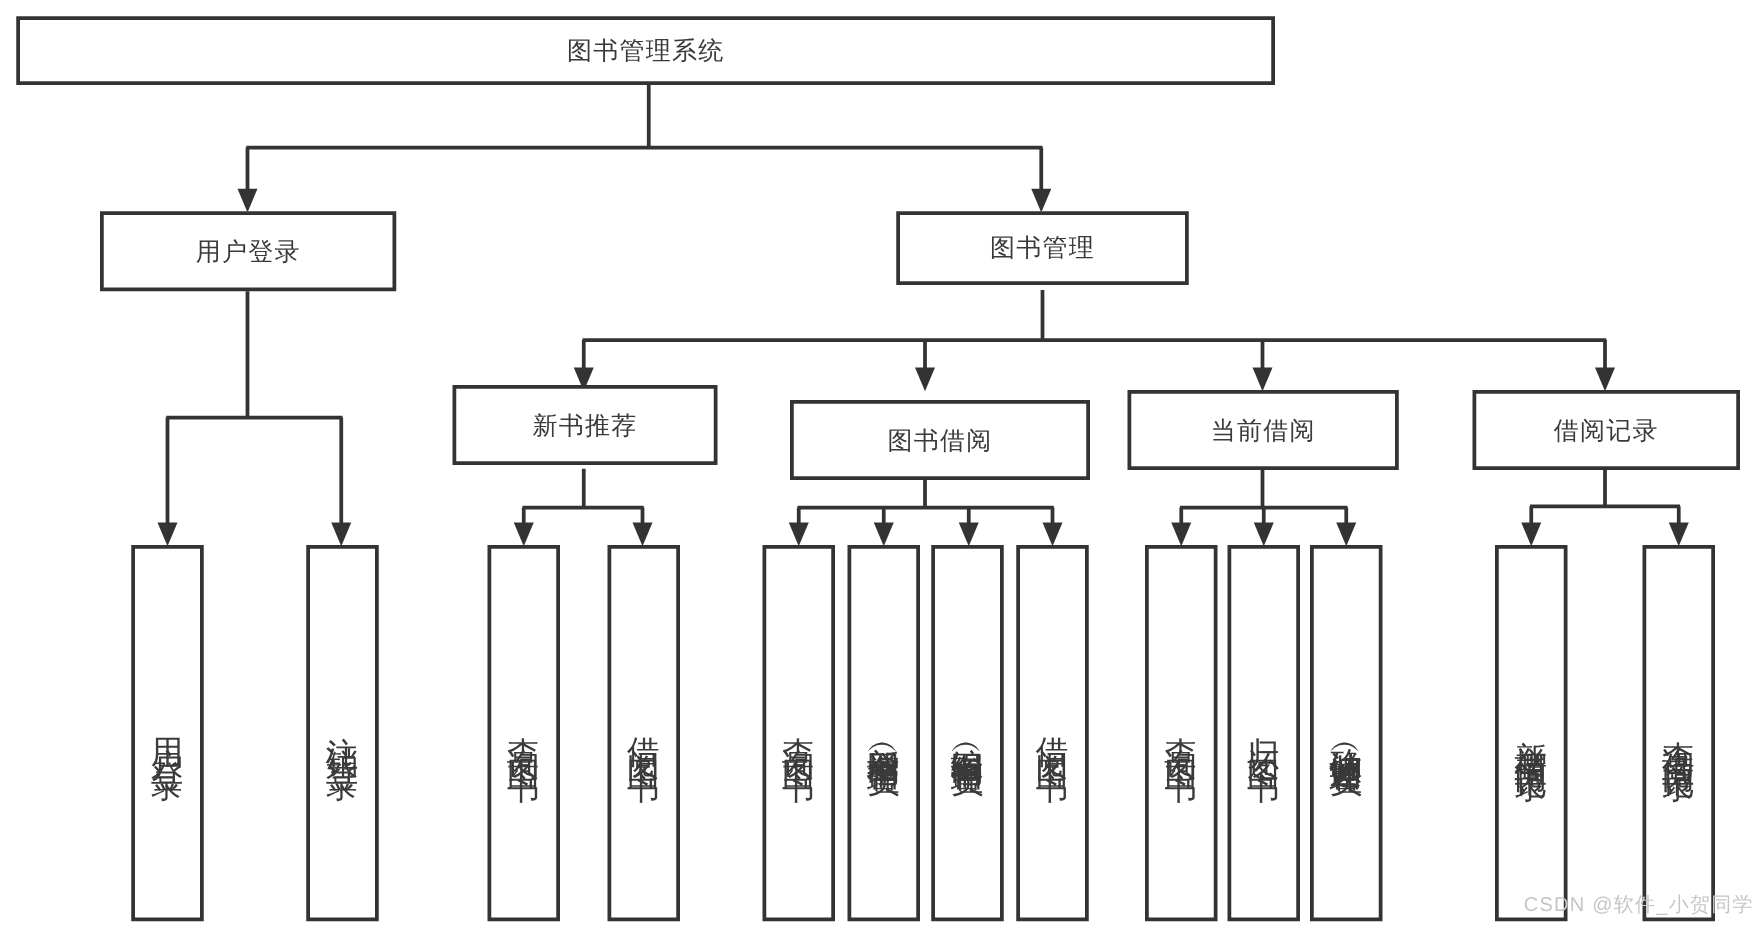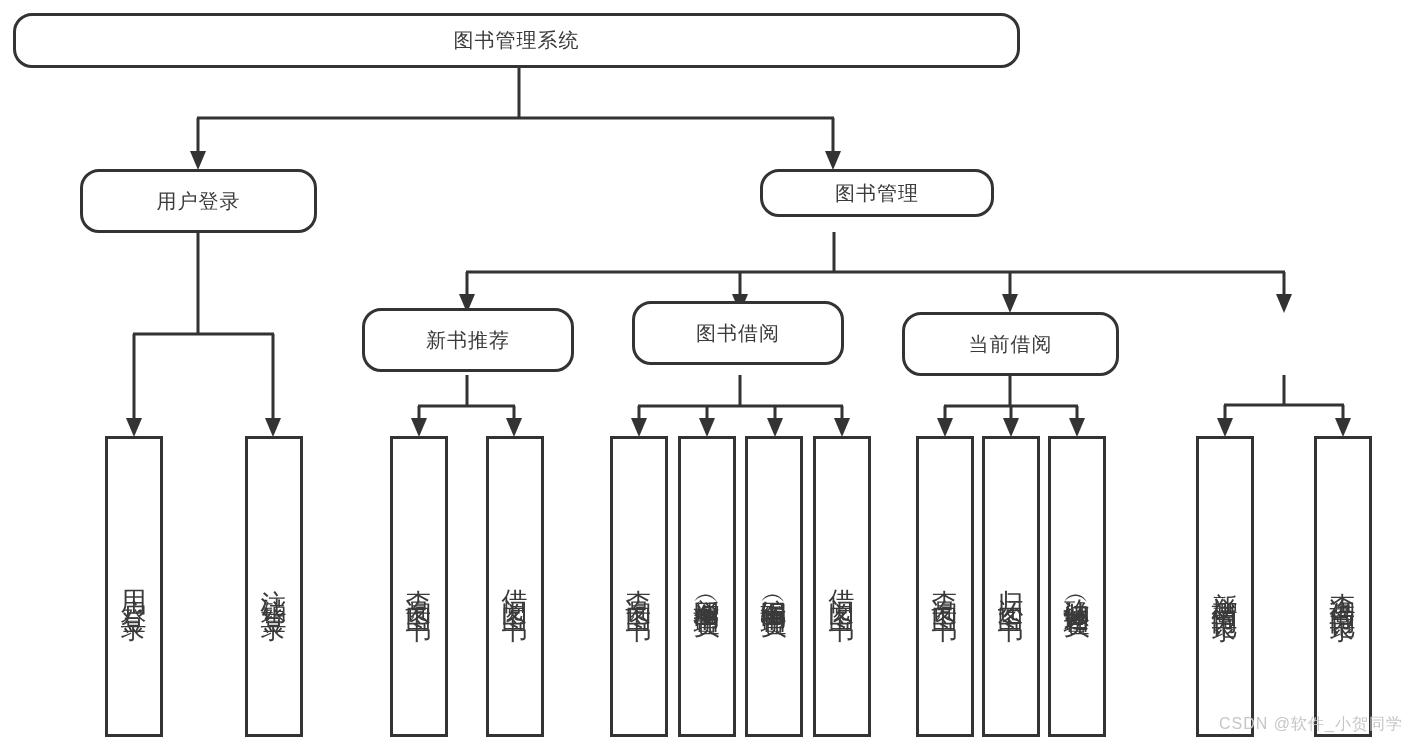--- a/index.html
+++ b/index.html
@@ -20,21 +20,21 @@
     position: absolute;
     box-sizing: border-box;
     background: #ffffff;
     border: 3px solid #333333;
     color: #3a3a3a;
     display: flex;
     align-items: center;
     justify-content: center;
     text-align: center;
   }
-  .hnode { font-size: 20px; letter-spacing: 1px; border-radius: 19px; }
+  .hnode { font-size: 20px; letter-spacing: 1px; }
   .vnode {
     top: 436px;
     width: 58px;
     height: 301px;
     font-size: 26px;
   }
   .vnode span {
     writing-mode: vertical-rl;
     text-orientation: mixed;
     line-height: 1;
@@ -99,32 +99,35 @@
     </g>
   </svg>
 
   <div class="node hnode" style="left:13px; top:13px; width:1007px; height:55px;">
     <span>图书管理系统</span>
   </div>
 
   <div class="node hnode" style="left:80px; top:169px; width:237px; height:64px;">
     <span>用户登录</span>
   </div>
-  <div class="node hnode" style="left:760px; top:169px; width:234px; height:48px;">
+  <div class="node hnode" style="left:717px; top:169px; width:234px; height:59px;">
     <span>图书管理</span>
   </div>
 
   <div class="node hnode" style="left:362px; top:308px; width:212px; height:64px;">
     <span>新书推荐</span>
   </div>
-  <div class="node hnode" style="left:632px; top:301px; width:212px; height:64px;">
+  <div class="node hnode" style="left:632px; top:320px; width:240px; height:64px;">
     <span>图书借阅</span>
   </div>
   <div class="node hnode" style="left:902px; top:312px; width:217px; height:64px;text-align:right;">
     <span>当前借阅</span>
+  </div>
+  <div class="node hnode" style="left:1178px; top:312px; width:214px; height:64px;">
+    <span>借阅记录</span>
   </div>
 
   <div class="node vnode v4" style="left:105px;">
     <span>用户登录</span>
   </div>
   <div class="node vnode v4" style="left:245px;">
     <span>注销登录</span>
   </div>
 
   <div class="node vnode v4" style="left:390px;">

